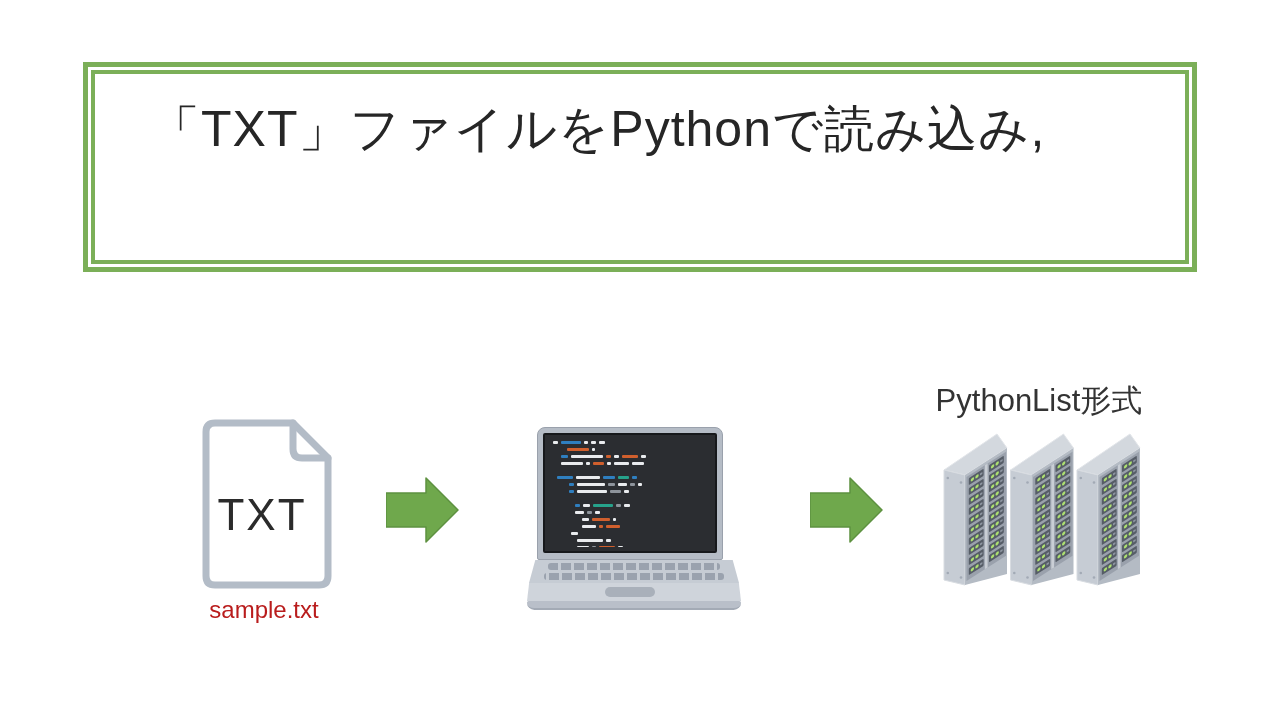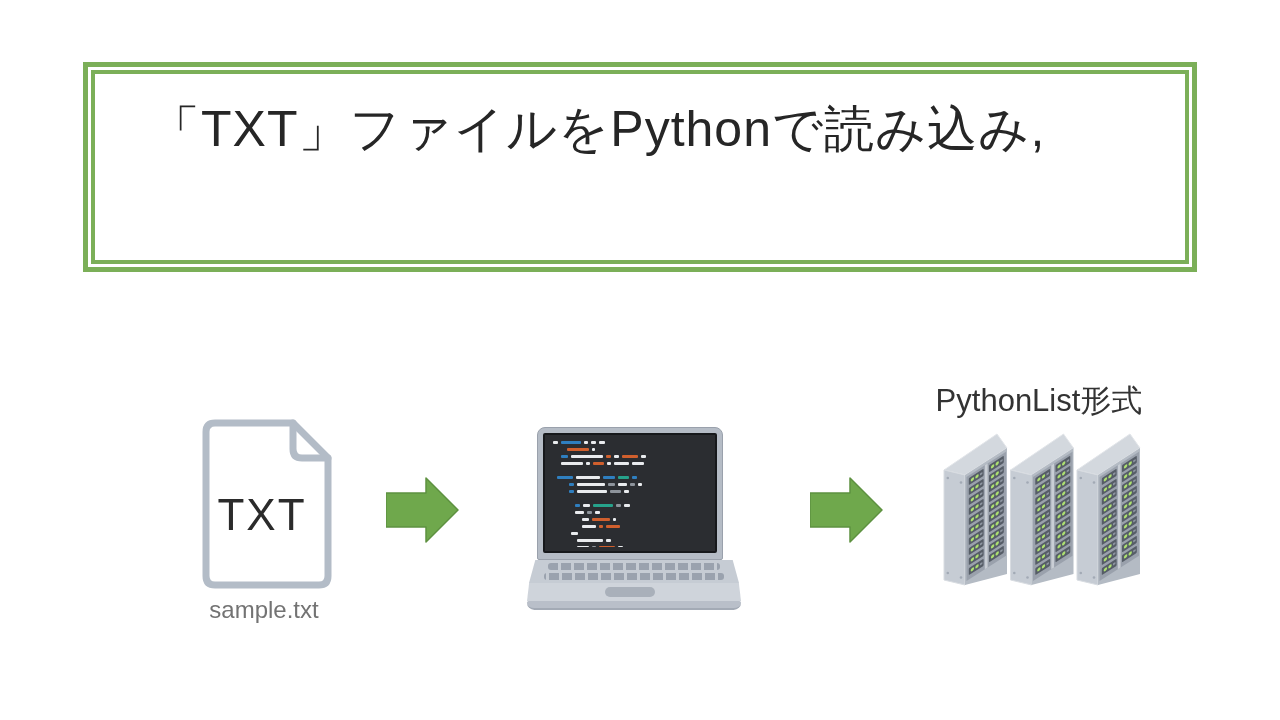--- a/index.html
+++ b/index.html
@@ -32,21 +32,21 @@
   .file-icon{left:201px;top:418px;width:134px;height:172px;}
   .file-icon svg{display:block;}
   .file-outline{fill:#ffffff;stroke:var(--file_border);stroke-width:7;stroke-linejoin:round;}
   .file-fold{fill:none;stroke:var(--file_border);stroke-width:7;stroke-linejoin:round;stroke-linecap:round;}
   .file-label{
     position:absolute;left:0;top:56px;width:122px;text-align:center;
     font-size:44px;color:#2b2b2b;letter-spacing:2px;font-weight:400;margin-top:16px;
   }
   .file-caption{
     left:164px;top:596px;width:200px;text-align:center;
-    font-size:24px;color:#737373;
+    font-size:24px;color:#b91c1c;
   }
 
   
   .arrow{width:74px;height:68px;}
   .arrow-1{left:386px;top:476px;}
   .arrow-2{left:810px;top:476px;}
 
   
   .laptop{left:527px;top:421px;width:214px;height:192px;}
   .lt-bezel{

